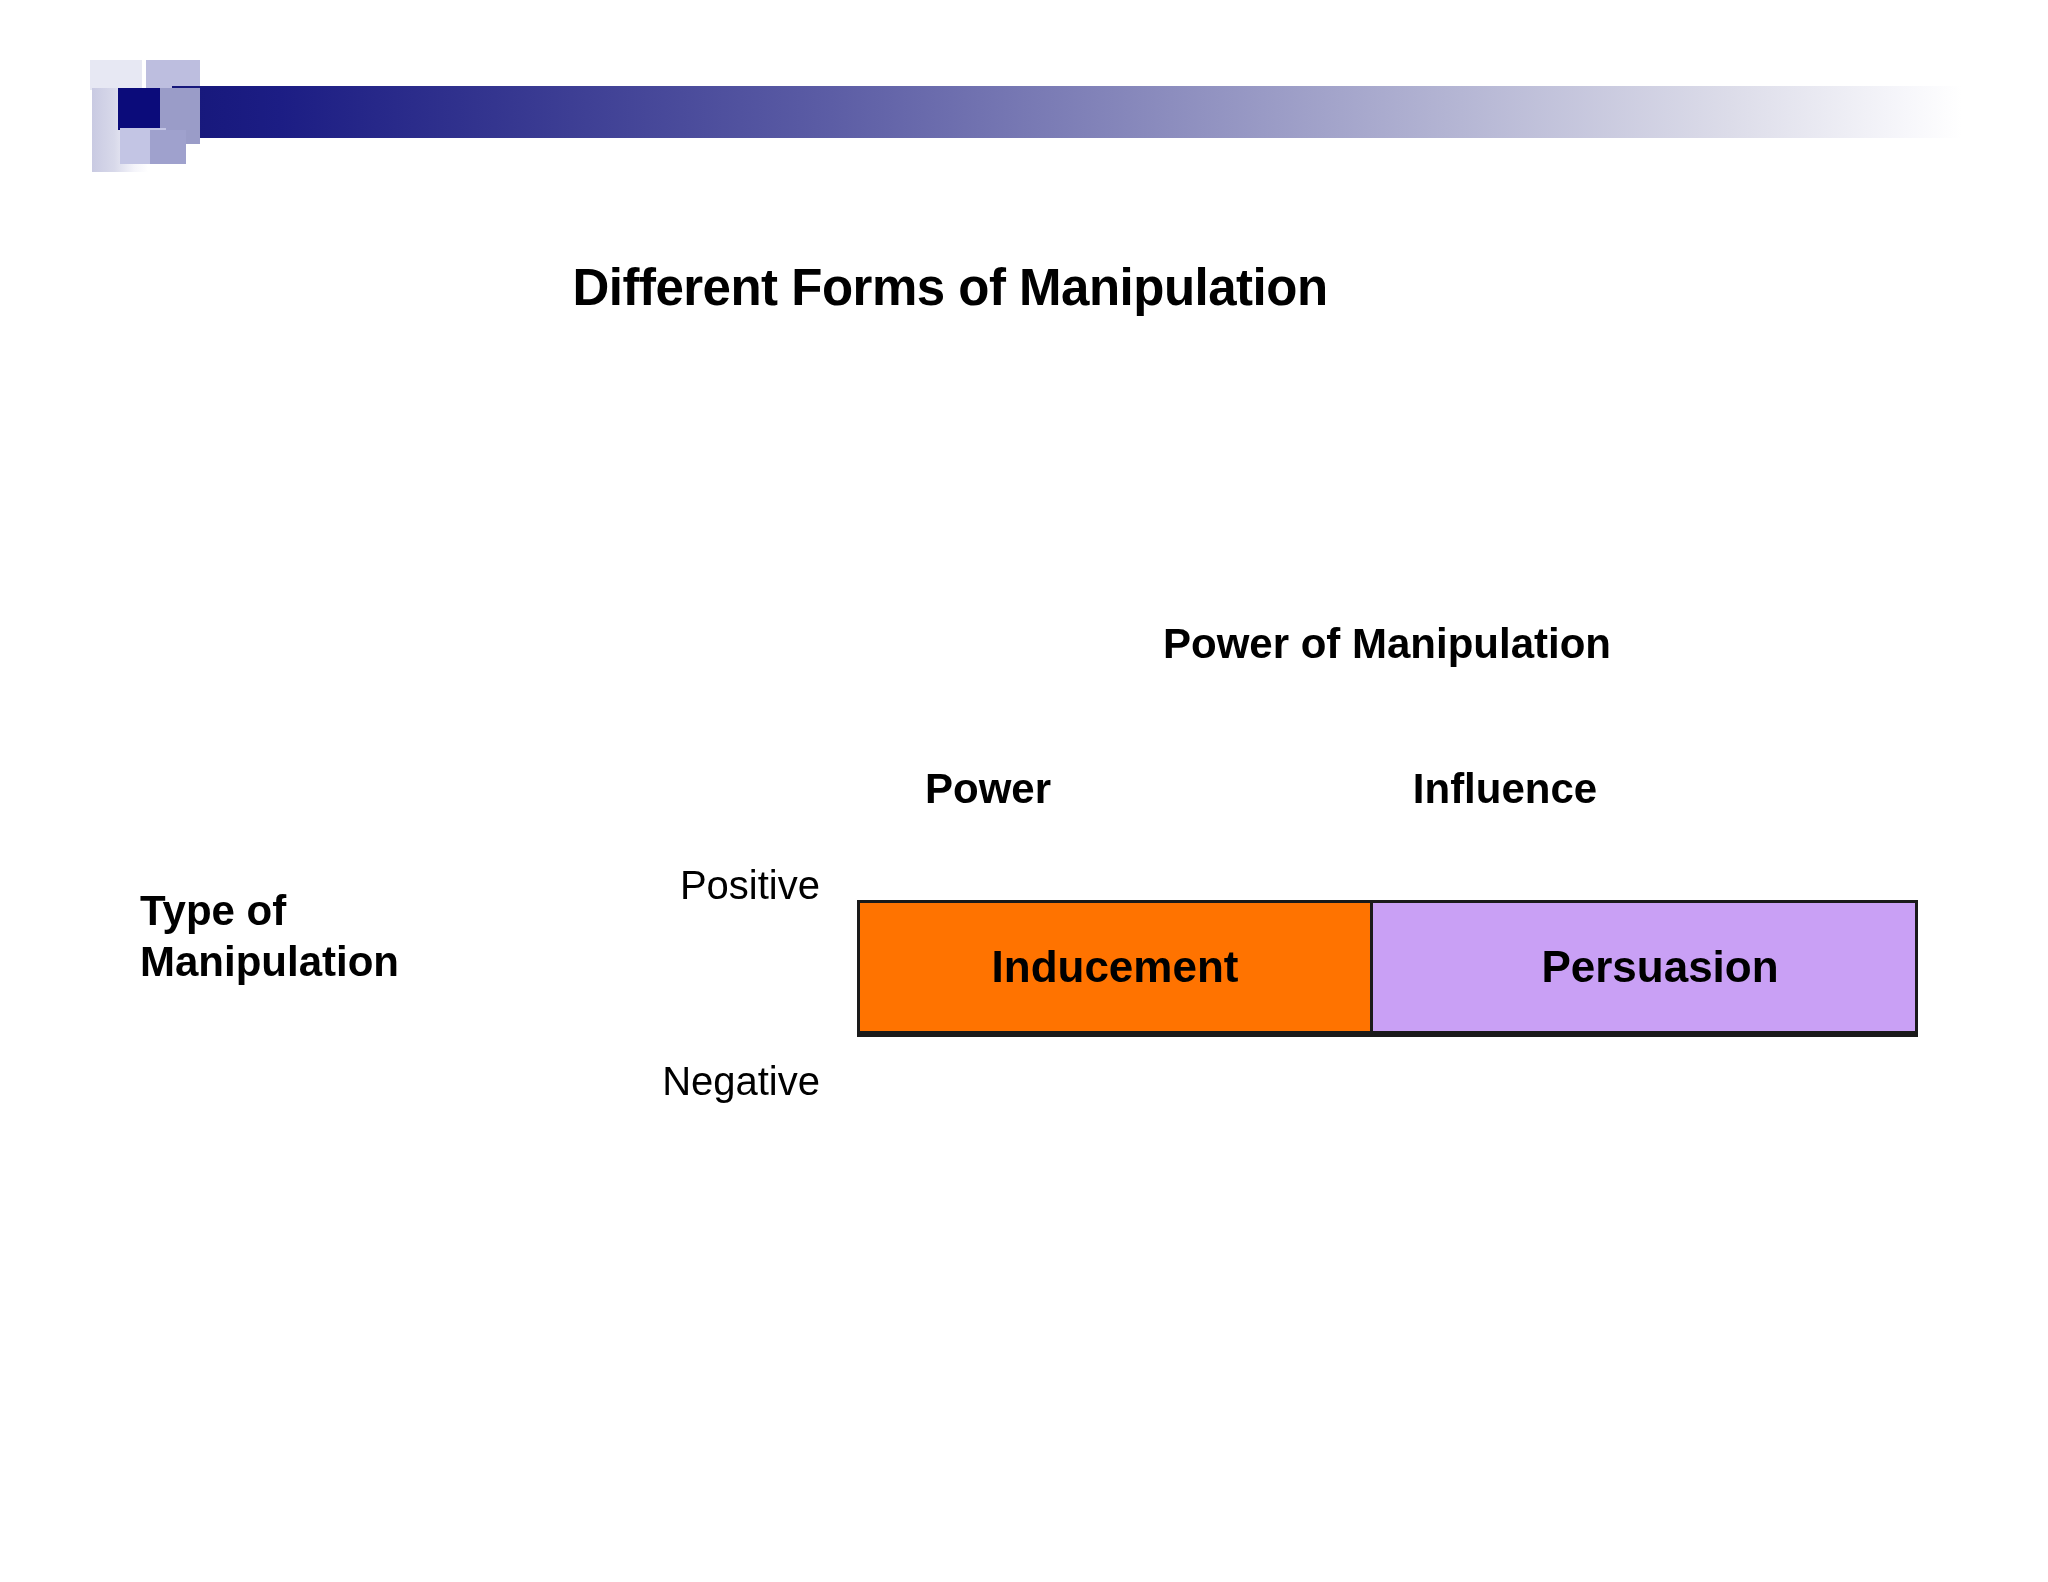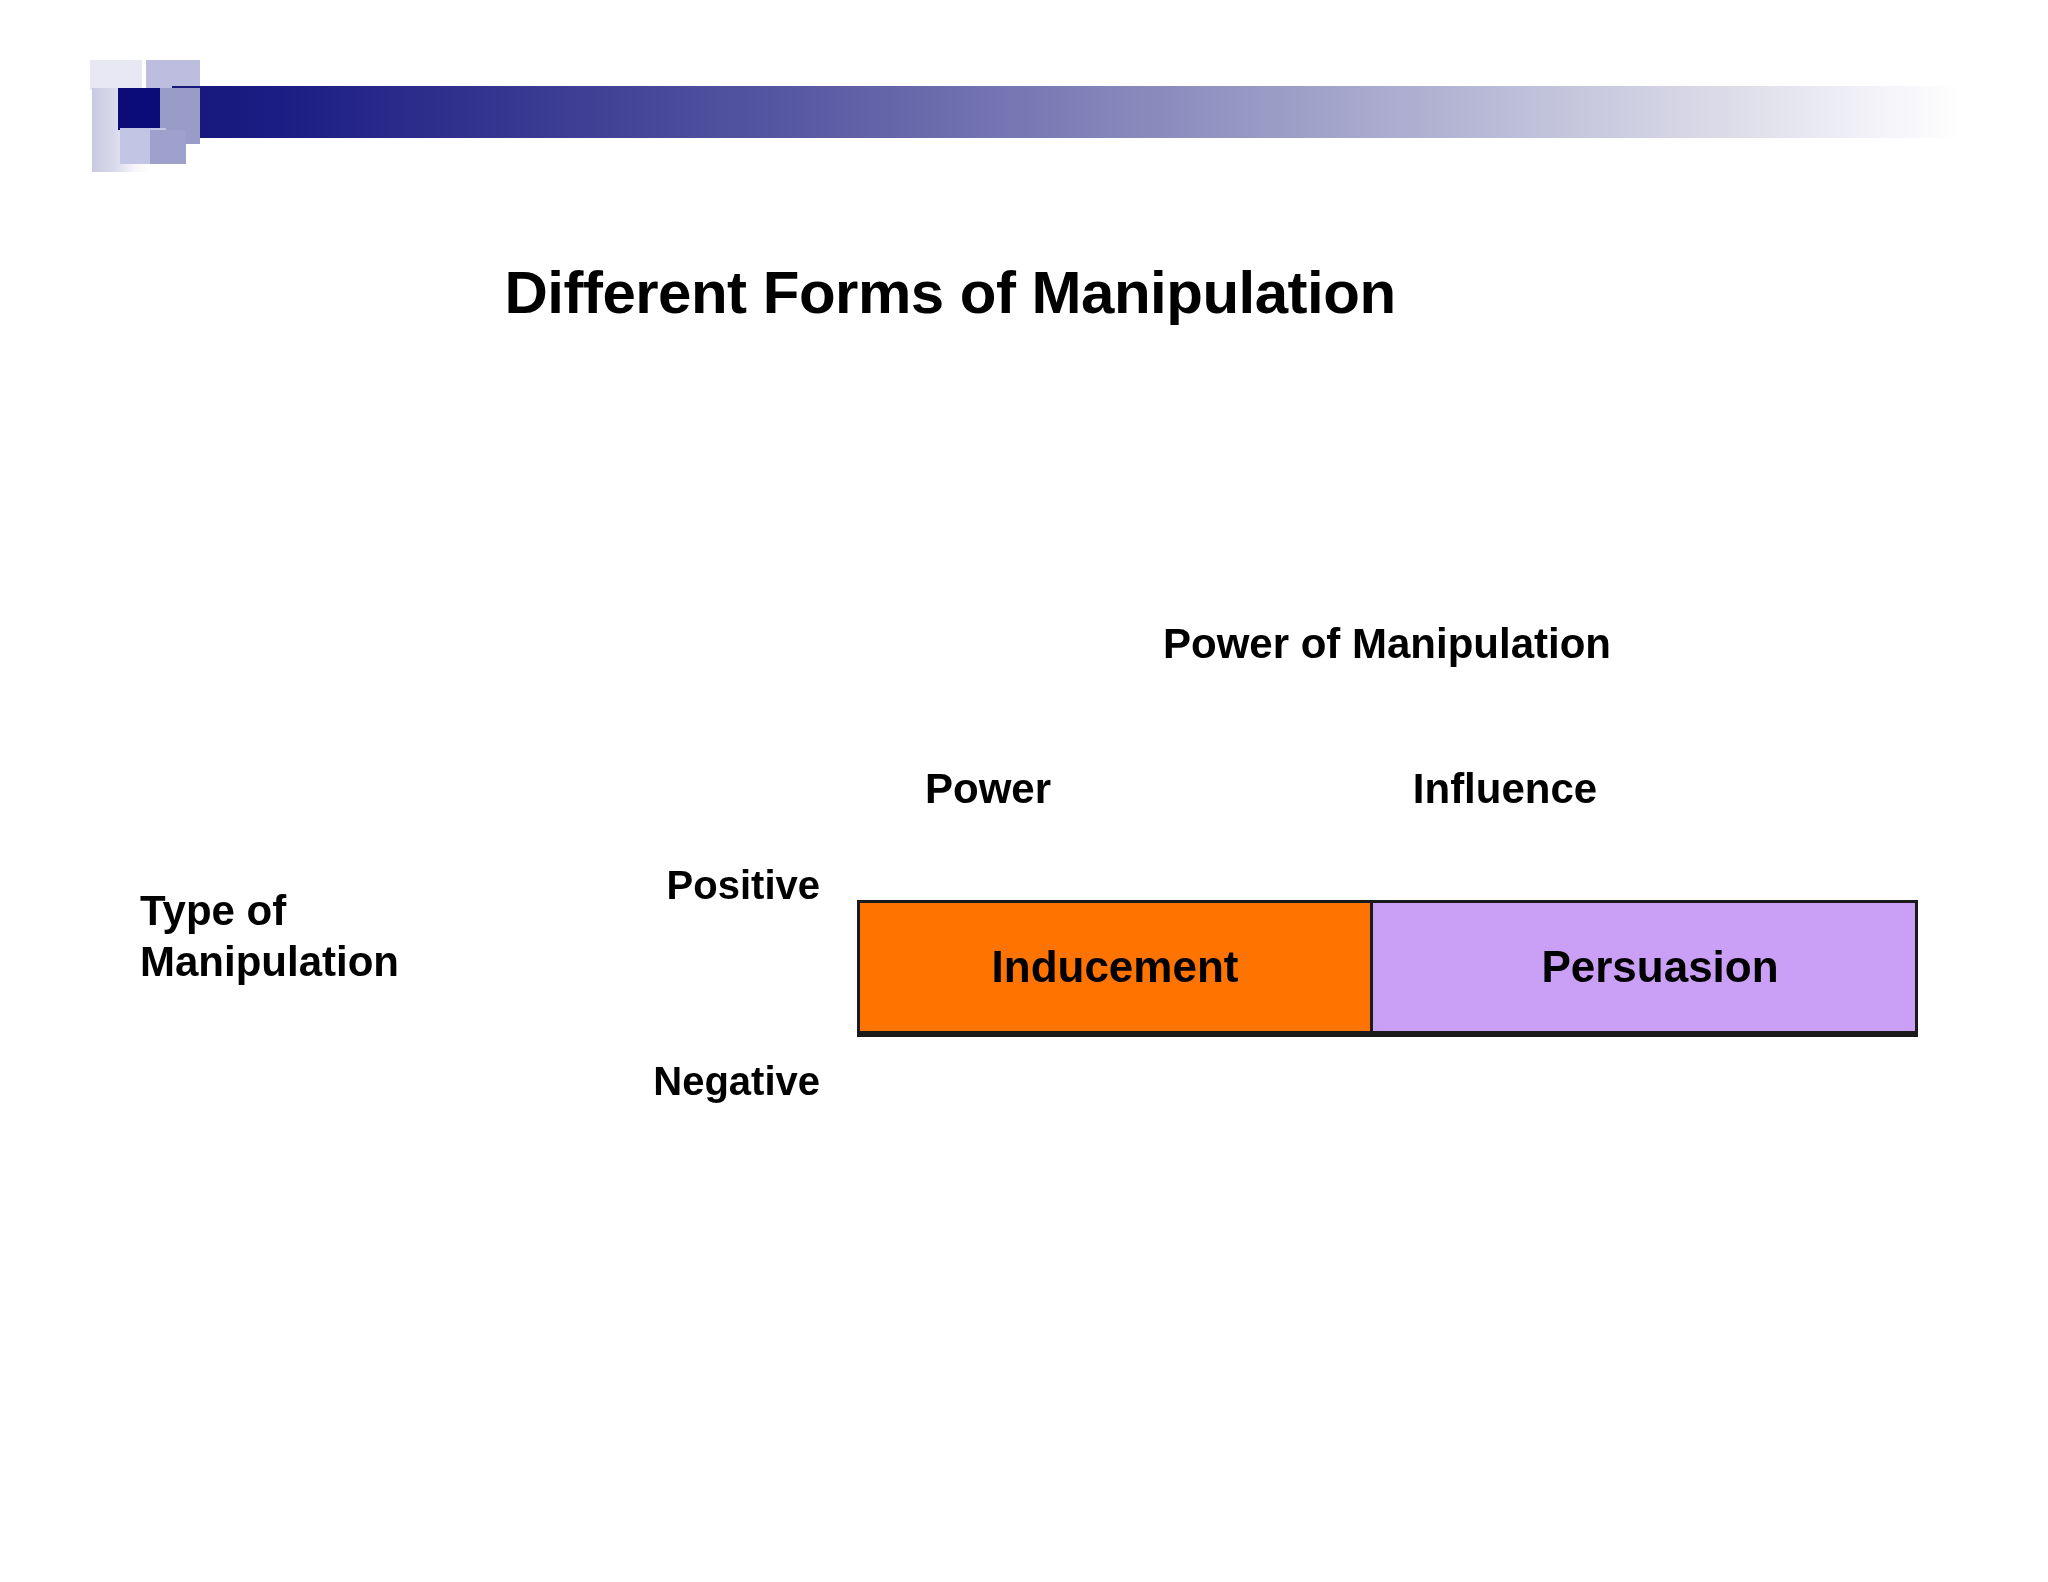--- a/index.html
+++ b/index.html
@@ -80,21 +80,21 @@
     background: #e7e8f3;
   }
 
   
   .title {
     position: absolute;
     left: 0;
     top: 258px;
     width: 1900px;
     text-align: center;
-    font-size: 60px;
+    font-size: 51px;
     font-weight: bold;
     color: #000000;
     letter-spacing: -0.5px;
     white-space: nowrap;
   }
 
   
   .basis-label {
     position: absolute;
     left: 1163px;
@@ -125,21 +125,21 @@
     text-align: left;
     font-size: 42px;
     font-weight: bold;
     color: #000000;
     line-height: 1.22;
   }
 
   .row-head {
     position: absolute;
     font-size: 40px;
-    font-weight: bold;
+    font-weight: normal;
     color: #000000;
     text-align: right;
     white-space: nowrap;
   }
   .row-head.r0 { left: 400px; top: 863px; width: 420px; }
   .row-head.r1 { left: 400px; top: 1023px; width: 420px; margin-top: 36px; }
 
   .grid {
     position: absolute;
     left: 857px;

